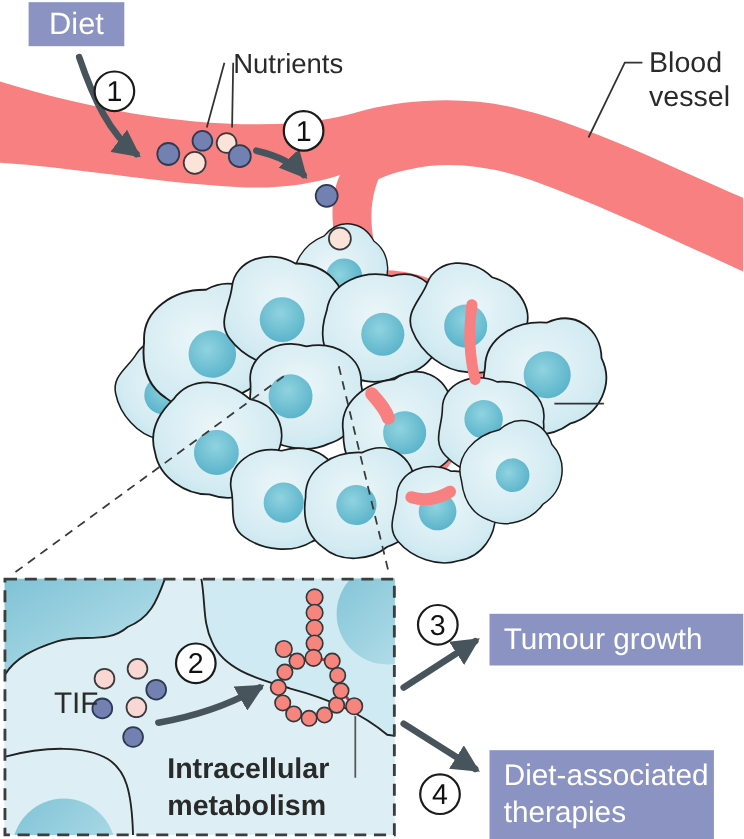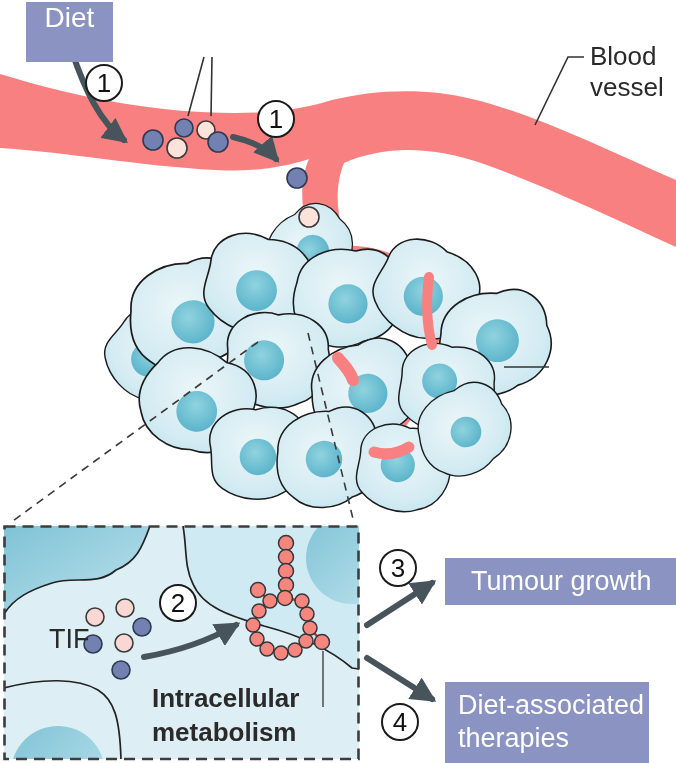--- a/index.html
+++ b/index.html
@@ -18,29 +18,29 @@
   html,body{margin:0;padding:0;background:#fff;}
   .stage{
     position:relative;width:676px;height:763px;background:#ffffff;
     font-family:"Liberation Sans", sans-serif;overflow:hidden;
   }
   .stage svg{position:absolute;left:0;top:0;}
   .lbl{position:absolute;color:var(--text_dark);white-space:nowrap;}
   .badge{
     position:absolute;background:var(--accent_purple);color:#ffffff;
   }
-  .badge.diet{left:26px;top:2px;width:87px;height:60px;font-size:28px;
-    display:flex;align-items:flex-start;justify-content:center;}
+  .badge.diet{left:26px;top:2px;width:87px;height:40px;font-size:28px;
+    display:flex;align-items:center;justify-content:center;}
   .nutrients{left:212px;top:44px;font-size:25px;}
   .blood-vessel{left:590px;top:41px;font-size:26px;line-height:31px;}
   .tumour-cell{left:556px;top:341px;font-size:26px;line-height:32px;}
   .tif{left:24px;top:624px;font-size:27px;margin-left:25px;}
   .intracellular{left:152px;top:681px;font-size:26px;line-height:34px;font-weight:bold;}
   .badge.growth{left:445px;top:558px;width:231px;height:47px;font-size:27px;
-    line-height:47px;padding-left:26px;box-sizing:border-box;}
+    line-height:47px;padding-left:13px;box-sizing:border-box;}
   .badge.therapies{left:445px;top:682px;width:204px;height:81px;font-size:27px;
     line-height:33px;padding:7px 0 0 13px;box-sizing:border-box;}
   .num-circle{
     position:absolute;width:38px;height:38px;border-radius:50%;
     background:#ffffff;border:2px solid #1b1b1b;box-sizing:border-box;
     display:flex;align-items:center;justify-content:center;
     font-size:26px;color:#111111;
   }
   .c1a{left:85px;top:64px;}
   .c1b{left:257px;top:100px;}
@@ -268,20 +268,21 @@
       <path class="darrow" d="M 233,137 C 255,142 268,150 276,159" marker-end="url(#ah)"></path>
       <path class="darrow" d="M 367,625 L 432,583" marker-end="url(#ah)"></path>
       <path class="darrow" d="M 367,658 L 432,699" marker-end="url(#ah)"></path>
     </g>
   </svg>
 
   <div class="badge diet">
     <span>Diet</span>
   </div>
 
+  <div class="lbl nutrients">Nutrients</div>
 
   <div class="lbl blood-vessel">
     <span style="display:block">Blood</span>
     <span style="display:block">vessel</span>
   </div>
 
 
   <div class="lbl tif">TIF</div>
 
   <div class="lbl intracellular">

